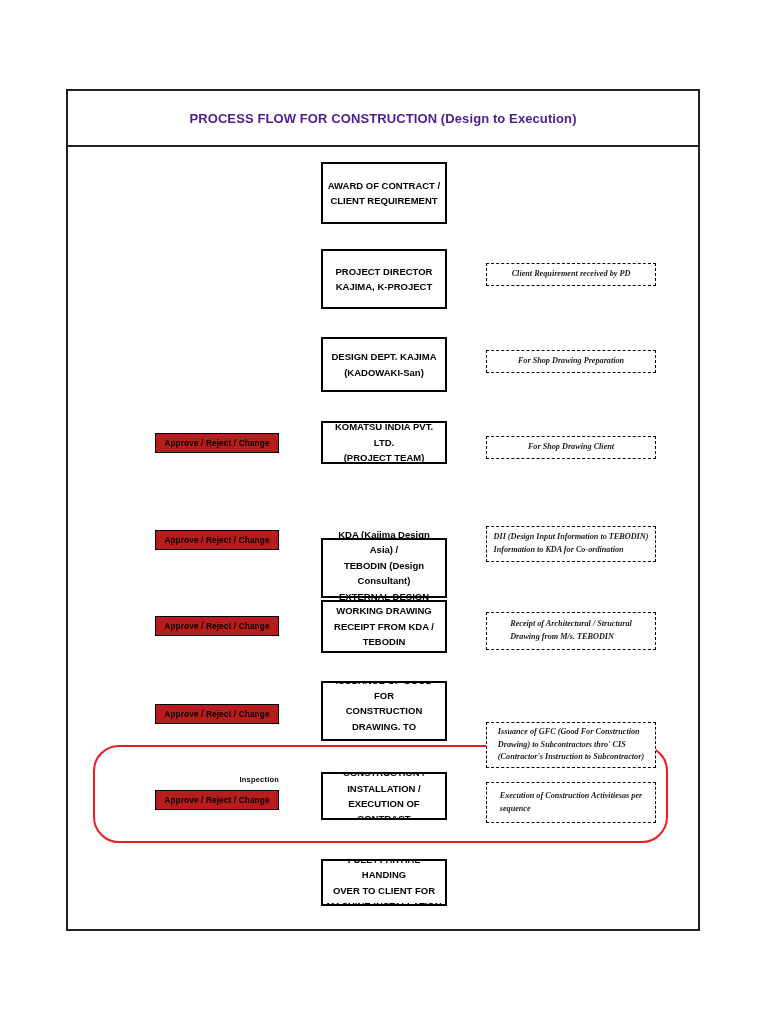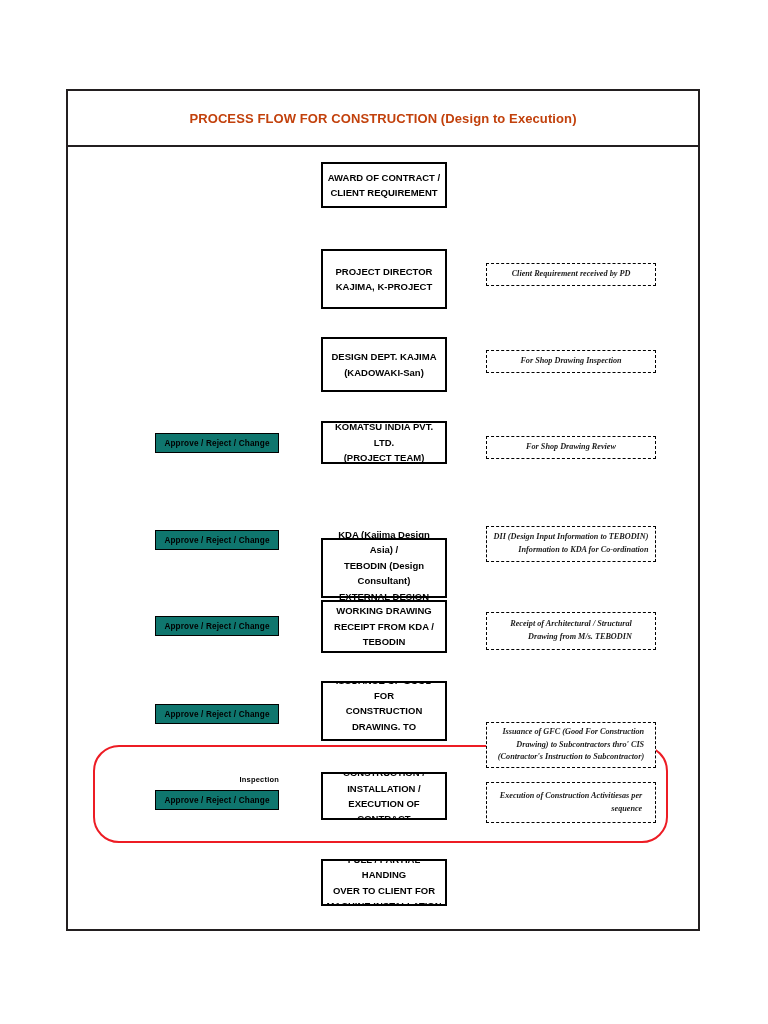--- a/index.html
+++ b/index.html
@@ -34,21 +34,21 @@
     height: 56px;
     border-bottom: 2px solid #231f20;
     box-sizing: border-box;
     display: flex;
     align-items: center;
     justify-content: center;
   }
   #title-text {
     font-size: 13px;
     font-weight: bold;
-    color: #c2410c;
+    color: #4c1d95;
     letter-spacing: .1px;
     text-align: center;
   }
 
   
   #canvas {
     position: absolute;
     left: 0; top: 0;
     width: 768px;
     height: 1024px;
@@ -87,21 +87,21 @@
   }
 
   
   .appr-box {
     position: absolute;
     left: 155px;
     width: 124px;
     height: 20px;
     box-sizing: border-box;
     border: 1.5px solid #000000;
-    background: #0f766e;
+    background: #b91c1c;
     display: flex;
     align-items: center;
     justify-content: center;
     font-size: 8.2px;
     font-weight: bold;
     color: #000000;
     letter-spacing: .15px;
   }
 
   .inspection-label {
@@ -119,21 +119,21 @@
   .note-box {
     position: absolute;
     left: 486px;
     width: 170px;
     box-sizing: border-box;
     border: 1.3px dashed #000000;
     background: #ffffff;
     display: flex;
     align-items: center;
     justify-content: center;
-    text-align: right;
+    text-align: left;
     font-family: "Liberation Serif", serif;
     font-style: italic;
     font-weight: bold;
     font-size: 8.2px;
     line-height: 1.55;
     color: #1a1a1a;
   }
   .note-box .ntext { display: block; padding: 0 4px; }
 
   
@@ -208,21 +208,21 @@
 </svg>
 
 <div id="frame">
   <div id="title-bar">
     <div id="title-text">PROCESS FLOW FOR CONSTRUCTION (Design to Execution)</div>
   </div>
 </div>
 
 <div id="red-highlight"></div>
 
-<div class="proc-box" style="top:162px;height:46px;">
+<div class="proc-box" style="top:162px;height:62px;">
   <span class="ptext">AWARD OF CONTRACT /<br>CLIENT REQUIREMENT</span>
 </div>
 
 <div class="proc-box" style="top:249px;height:60px;">
   <span class="ptext">PROJECT DIRECTOR<br>KAJIMA, K-PROJECT</span>
 </div>
 
 <div class="proc-box" style="top:337px;height:55px;">
   <span class="ptext">DESIGN DEPT. KAJIMA<br>(KADOWAKI-San)</span>
 </div>
@@ -271,25 +271,25 @@
 
 <div class="appr-box" style="top:790px;">
   <span>Approve / Reject / Change</span>
 </div>
 
 <div class="note-box" style="top:263px;height:23px;">
   <span class="ntext">Client Requirement received by PD</span>
 </div>
 
 <div class="note-box" style="top:350px;height:23px;">
-  <span class="ntext">For Shop Drawing Inspection</span>
+  <span class="ntext">For Shop Drawing Preparation</span>
 </div>
 
 <div class="note-box" style="top:436px;height:23px;">
-  <span class="ntext">For Shop Drawing Review</span>
+  <span class="ntext">For Shop Drawing Client</span>
 </div>
 
 <div class="note-box" style="top:526px;height:36px;">
   <span class="ntext">DII (Design Input Information to TEBODIN)<br>Information to KDA for Co-ordination</span>
 </div>
 
 <div class="note-box" style="top:612px;height:38px;">
   <span class="ntext">Receipt of Architectural / Structural<br>Drawing from M/s. TEBODIN</span>
 </div>
 

